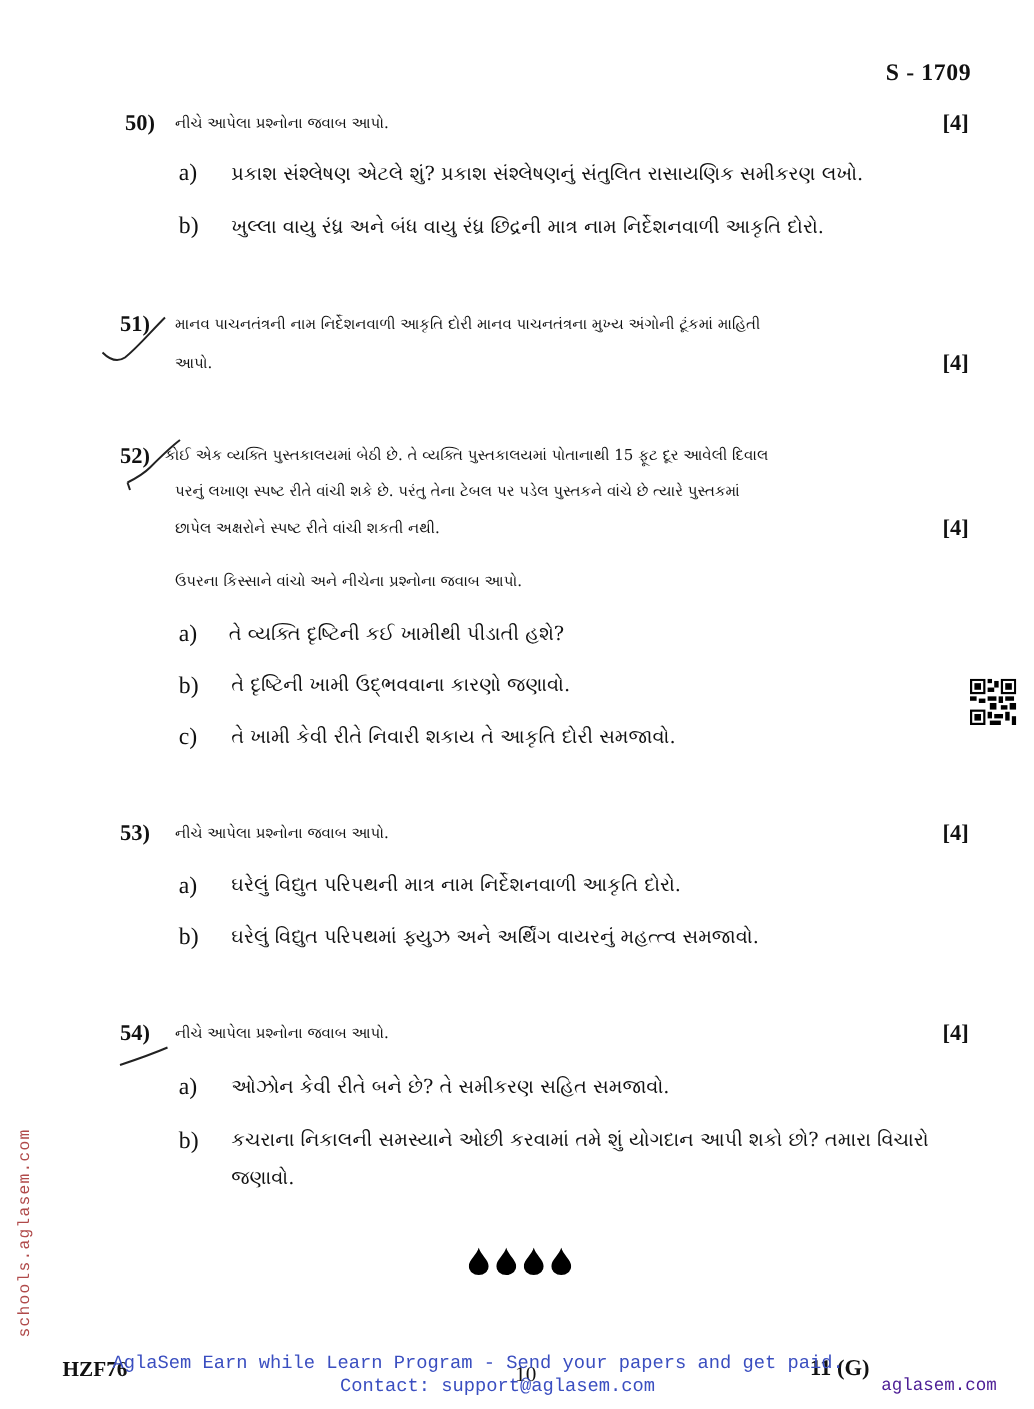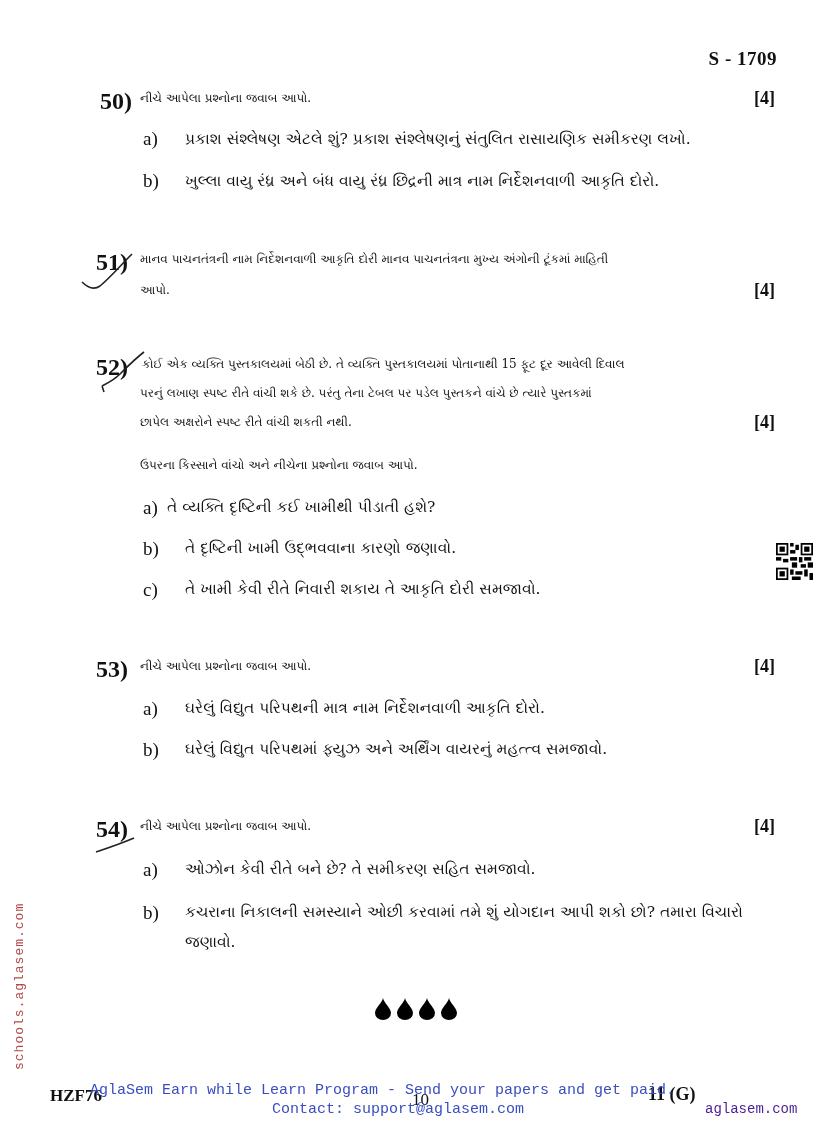--- a/index.html
+++ b/index.html
@@ -20,21 +20,21 @@
       right: 50px;
       top: 48px;
       font-family: "Liberation Serif", serif;
       font-weight: bold;
       font-size: 19px;
       letter-spacing: 0.5px;
     }
     .qnum {
       font-family: "Liberation Serif", serif;
       font-weight: bold;
-      font-size: 24px;
+      font-size: 18px;
     }
     .qtext {
       font-size: 12px;
       line-height: 30px;
     }
     .marks {
       font-family: "Liberation Serif", serif;
       font-weight: bold;
       font-size: 18px;
       right: 52px;
@@ -139,30 +139,30 @@
 
 <div class="abs qnum" style="left:96px; top:249px;">51)</div>
 <div class="abs qtext" style="left:140px; top:244px;text-align:center;">માનવ પાચનતંત્રની નામ નિર્દેશનવાળી આકૃતિ દોરી માનવ પાચનતંત્રના મુખ્ય અંગોની ટૂંકમાં માહિતી</div>
 <div class="abs qtext" style="left:140px; top:275px;">આપો.</div>
 <div class="abs marks" style="top:280px;">[4]</div>
 <svg class="abs" style="left:78px; top:250px;" width="60" height="50">
   <path class="tick" d="M4 32 C 10 38, 16 40, 22 36 C 32 28, 42 16, 54 4"></path>
 </svg>
 
 <div class="abs qnum" style="left:96px; top:354px;">52)</div>
-<div class="abs qtext" style="left:142px; top:349px;">કોઈ એક વ્યક્તિ પુસ્તકાલયમાં બેઠી છે. તે વ્યક્તિ પુસ્તકાલયમાં પોતાનાથી 15 ફૂટ દૂર આવેલી દિવાલ</div>
+<div class="abs qtext" style="left:132px; top:349px;">કોઈ એક વ્યક્તિ પુસ્તકાલયમાં બેઠી છે. તે વ્યક્તિ પુસ્તકાલયમાં પોતાનાથી 15 ફૂટ દૂર આવેલી દિવાલ</div>
 <div class="abs qtext" style="left:140px; top:378px;">પરનું લખાણ સ્પષ્ટ રીતે વાંચી શકે છે. પરંતુ તેના ટેબલ પર પડેલ પુસ્તકને વાંચે છે ત્યારે પુસ્તકમાં</div>
 <div class="abs qtext" style="left:140px; top:407px;">છાપેલ અક્ષરોને સ્પષ્ટ રીતે વાંચી શકતી નથી.</div>
 <div class="abs marks" style="top:412px;">[4]</div>
 <svg class="abs" style="left:92px; top:348px;" width="60" height="50">
   <path class="tick" d="M10 38 L 12 44 M 10 38 C 18 34, 24 30, 28 26 C 36 18, 44 10, 52 4"></path>
 </svg>
 <div class="abs qtext" style="left:140px; top:450px;">ઉપરના કિસ્સાને વાંચો અને નીચેના પ્રશ્નોના જવાબ આપો.</div>
 <div class="abs sublabel" style="left:143px; top:497px;">a)</div>
-<div class="abs subtext" style="left:167px; top:492px;text-align:right;">તે વ્યક્તિ દૃષ્ટિની કઈ ખામીથી પીડાતી હશે?</div>
+<div class="abs subtext" style="left:183px; top:492px;text-align:right;">તે વ્યક્તિ દૃષ્ટિની કઈ ખામીથી પીડાતી હશે?</div>
 <div class="abs sublabel" style="left:143px; top:538px;">b)</div>
 <div class="abs subtext" style="left:185px; top:533px;">તે દૃષ્ટિની ખામી ઉદ્ભવવાના કારણો જણાવો.</div>
 <div class="abs sublabel" style="left:143px; top:579px;">c)</div>
 <div class="abs subtext" style="left:185px; top:574px;">તે ખામી કેવી રીતે નિવારી શકાય તે આકૃતિ દોરી સમજાવો.</div>
 
 <svg class="abs qr" viewBox="0 0 21 21">
   <rect x="0" y="0" width="21" height="21" fill="#fff"></rect>
   <g fill="#000">
     <rect x="0" y="0" width="7" height="7"></rect>
       <rect x="1" y="1" width="5" height="5" fill="#fff"></rect>

